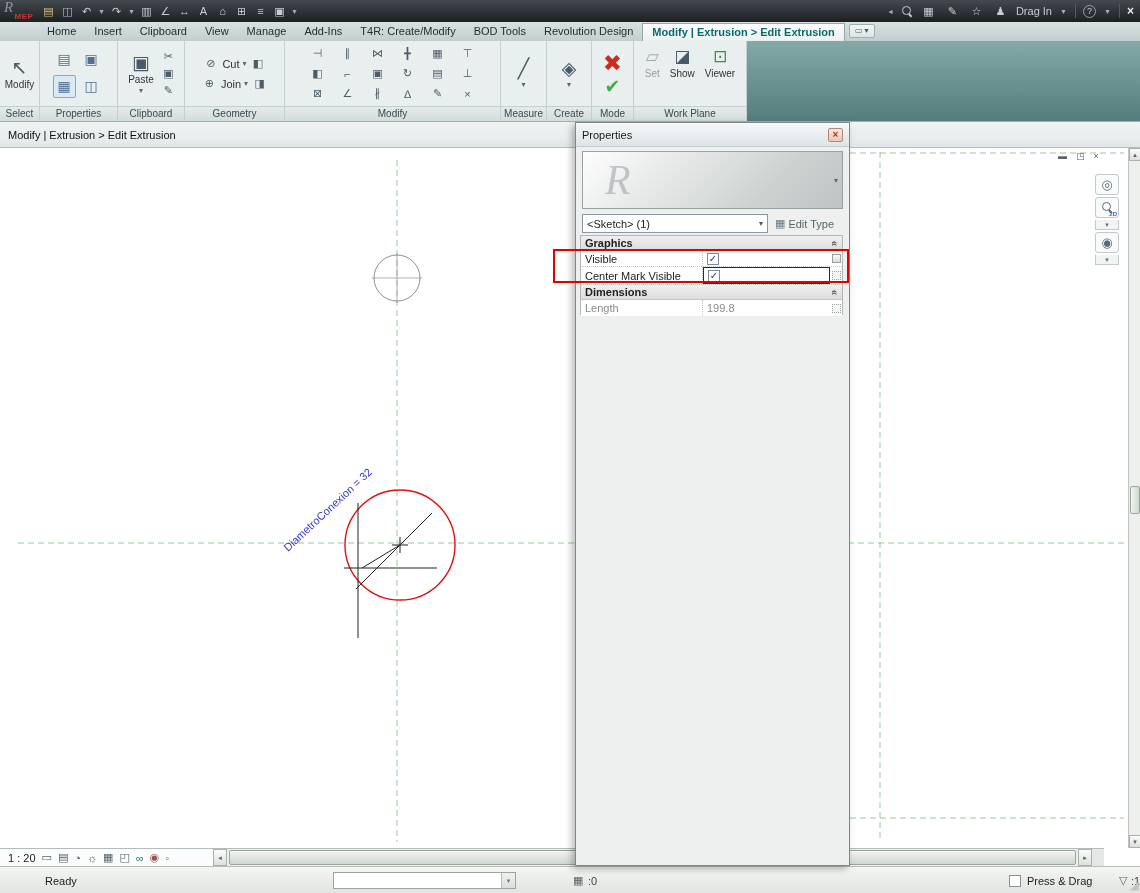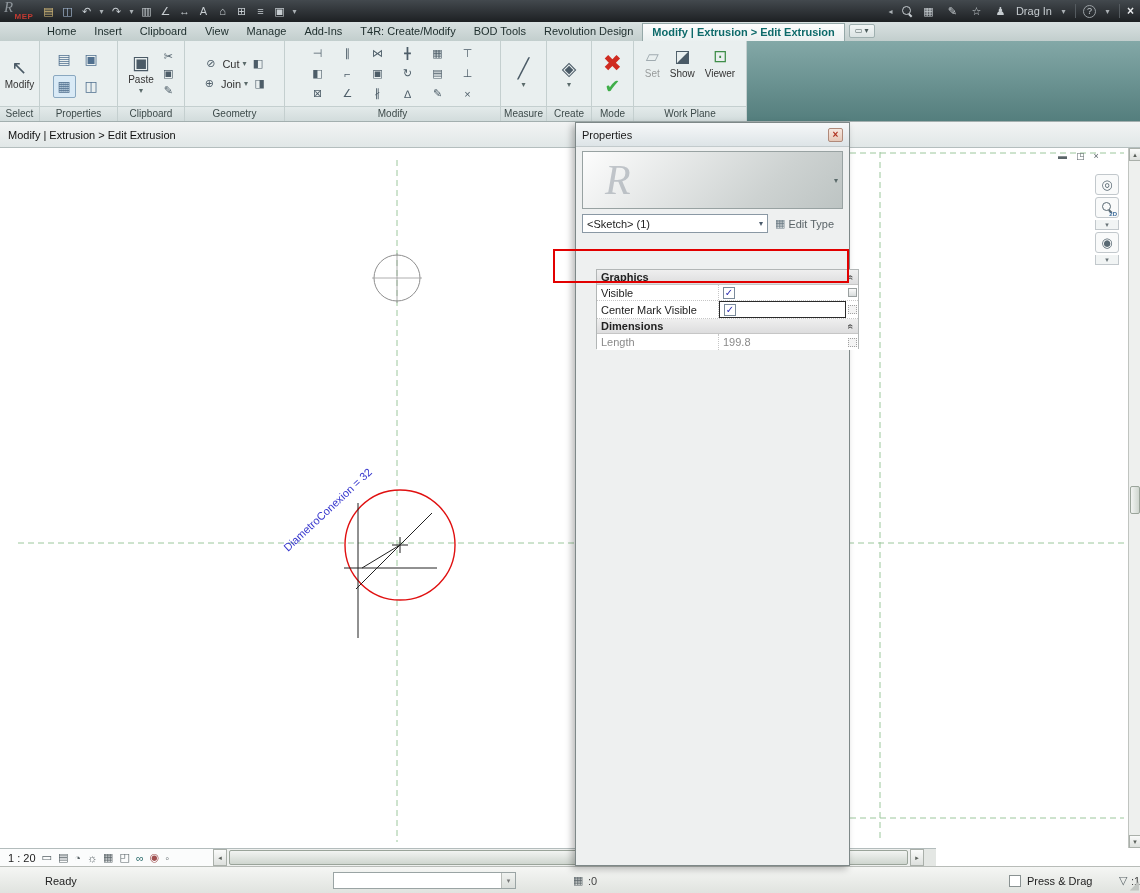--- a/index.html
+++ b/index.html
@@ -93,21 +93,21 @@
   .zoom2d{position:absolute;right:1px;bottom:0;font-size:6px;color:#3a6a9a;font-weight:bold;}
   .nav-btn .mag{color:#5a6a74;}
   
   .vscroll{position:absolute;left:1128px;top:148px;width:12px;height:700px;background:#eef0ee;
     border-left:1px solid #c0c4c0;}
   .sb{position:absolute;display:flex;align-items:center;justify-content:center;background:linear-gradient(#fafbfa,#dde0dd);
     border:1px solid #aab0aa;color:#5a605a;font-size:7px;}
   .vscroll .sb{left:0;width:12px;height:13px;}
   .vthumb{position:absolute;left:1px;top:338px;width:10px;height:28px;background:linear-gradient(90deg,#f2f4f2,#cfd6cf);
     border:1px solid #9aa49a;border-radius:2px;}
-  .bottomrow{position:absolute;left:0;top:848px;width:936px;height:18px;background:#737373;
+  .bottomrow{position:absolute;left:0;top:848px;width:1104px;height:18px;background:#737373;
     border-top:1px solid #b3bcbc;display:flex;}
   .viewbar{width:213px;display:flex;align-items:center;gap:6px;padding-left:8px;background:#fbfcfc;}
   .vb-ico{font-size:11px;color:#5a6468;}
   .vb-ico.teal{color:#2e6d6d;} .vb-ico.red{color:#a05050;}
   .hscroll{flex:1;position:relative;background:#eef0ee;}
   .hscroll .sb{top:0;width:14px;height:17px;}
   .hthumb{position:absolute;left:16px;right:16px;top:1px;height:15px;background:linear-gradient(#f2f4f2,#cfd6cf);
     border:1px solid #9aa49a;border-radius:2px;}
   .corner{width:12px;background:#e4e7e4;}
   
@@ -134,22 +134,22 @@
     display:flex;align-items:center;}
   .pal-preview .faint-r{font-family:"Liberation Serif",serif;font-style:italic;font-size:42px;
     color:rgba(110,122,134,.38);margin-left:22px;}
   .pal-preview .dd{margin-left:auto;margin-right:4px;font-size:8px;color:#5a6a6a;}
   .pal-typesel{position:absolute;left:6px;top:91px;width:186px;height:19px;background:#fff;
     border:1px solid #8a98a4;display:flex;align-items:center;padding:0 4px;}
   .pal-typesel .dd{margin-left:auto;font-size:8px;color:#4a5a6a;}
   .pal-edittype{position:absolute;left:197px;top:91px;width:72px;height:19px;display:flex;
     align-items:center;gap:3px;color:#5a6468;padding-left:2px;}
   .pal-edittype .ei{font-size:11px;color:#6a7a84;}
-  .pal-grid{position:absolute;left:20px;top:112px;width:263px;height:80px;background:#fff;
-    border:1px solid #b2b6b6;margin-top:34px;}
+  .pal-grid{position:absolute;left:4px;top:112px;width:263px;height:80px;background:#fff;
+    border:1px solid #b2b6b6;}
   .pg-header{position:absolute;left:0;right:0;height:15px;background:linear-gradient(#efefef,#ddddde);
     border-bottom:1px solid #c6c6c6;display:flex;align-items:center;padding:0 4px;font-weight:bold;font-size:11px;}
   .pg-header .chev{margin-left:auto;display:inline-block;transform:rotate(90deg);font-size:10px;color:#555;}
   .pg-row{position:absolute;left:0;right:0;display:flex;align-items:center;border-bottom:1px dotted #c6c6c6;background:#fff;}
   .pg-label{width:122px;padding-left:4px;border-right:1px dotted #c6c6c6;align-self:stretch;
     display:flex;align-items:center;}
   .pg-value{flex:1;align-self:stretch;display:flex;align-items:center;padding-left:4px;position:relative;}
   .pg-row.focus .pg-value{border:1px solid #2a2a2a;}
   .pg-assoc{width:12px;align-self:stretch;display:flex;align-items:center;justify-content:center;}
   .assoc-box{width:9px;height:9px;border:1px dotted #a0a0a0;background:#f4f4f4;}

